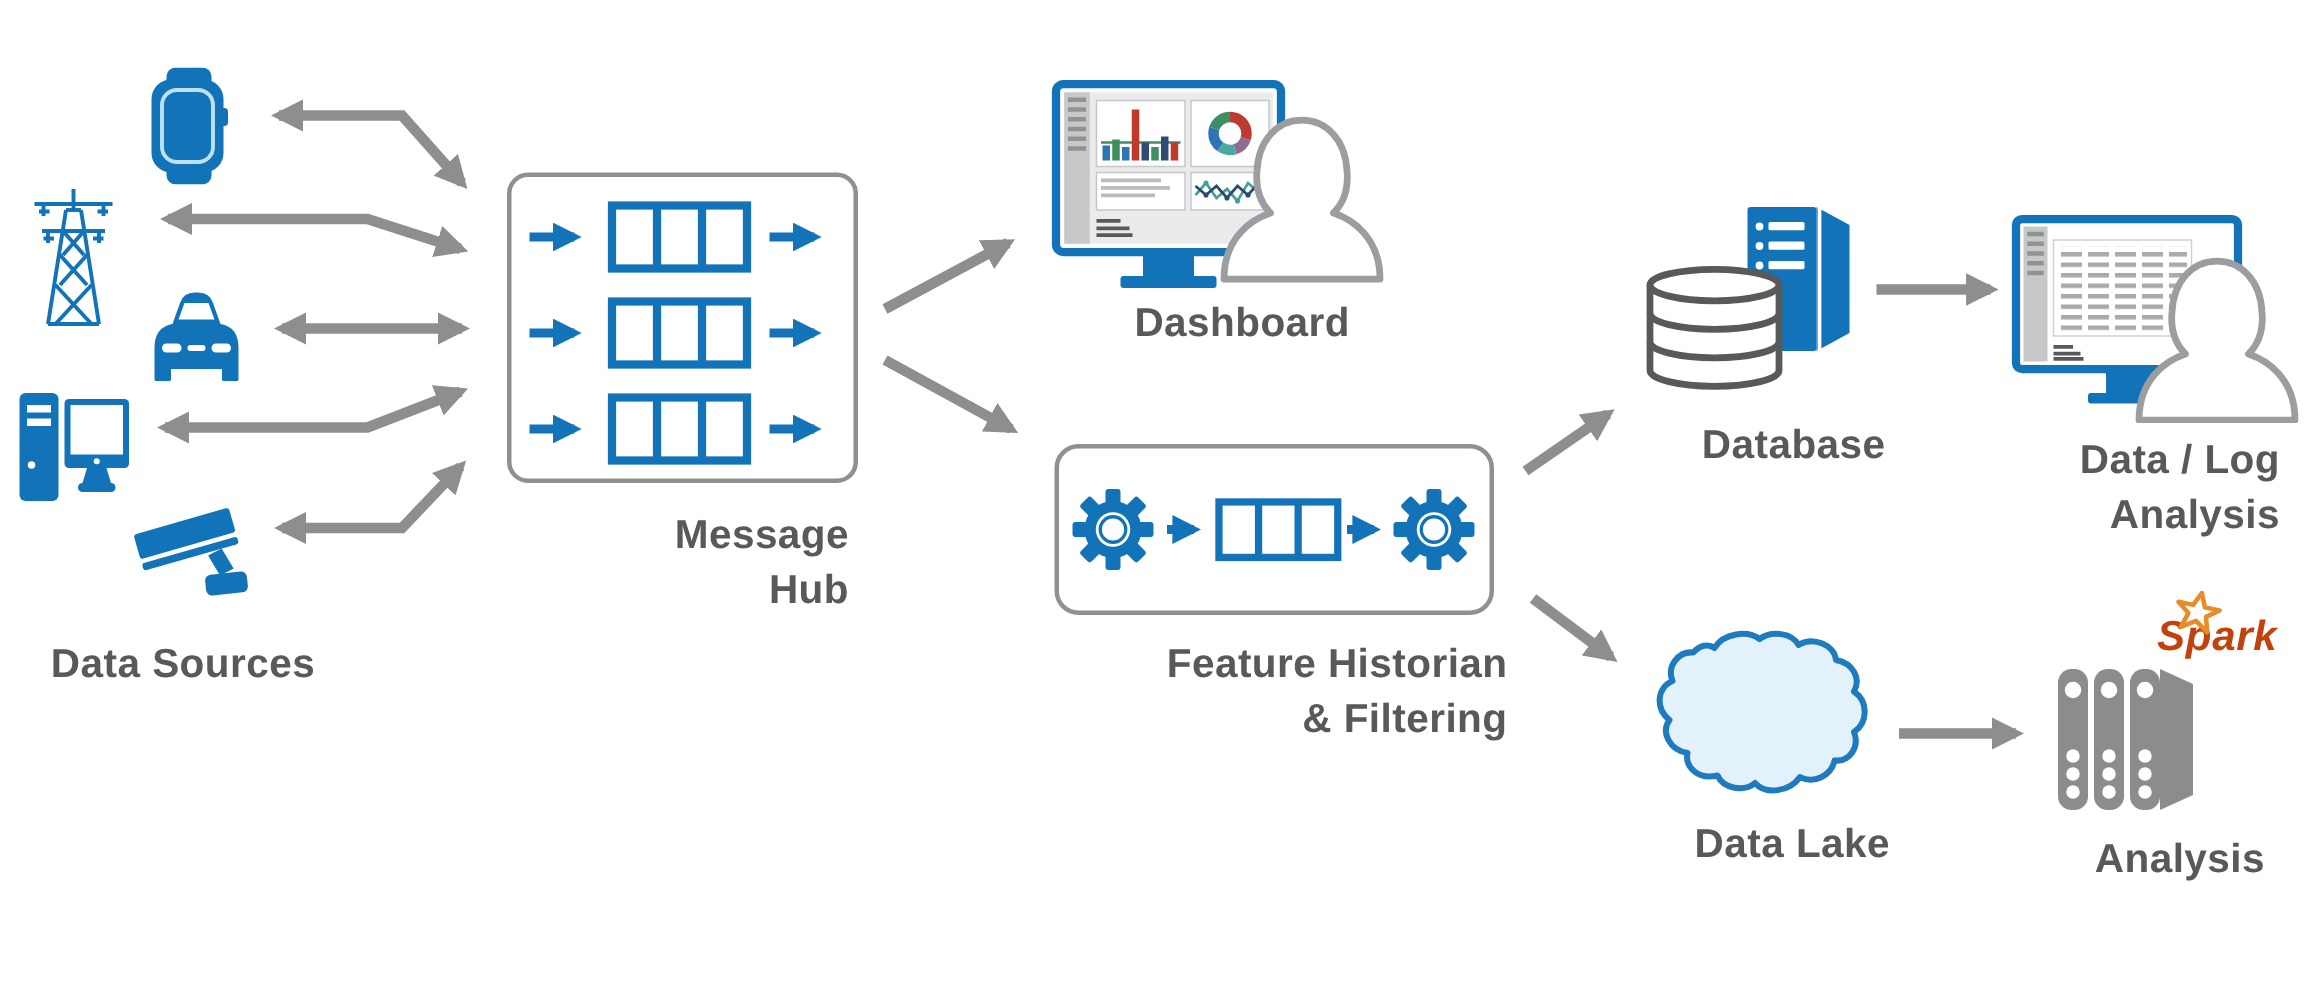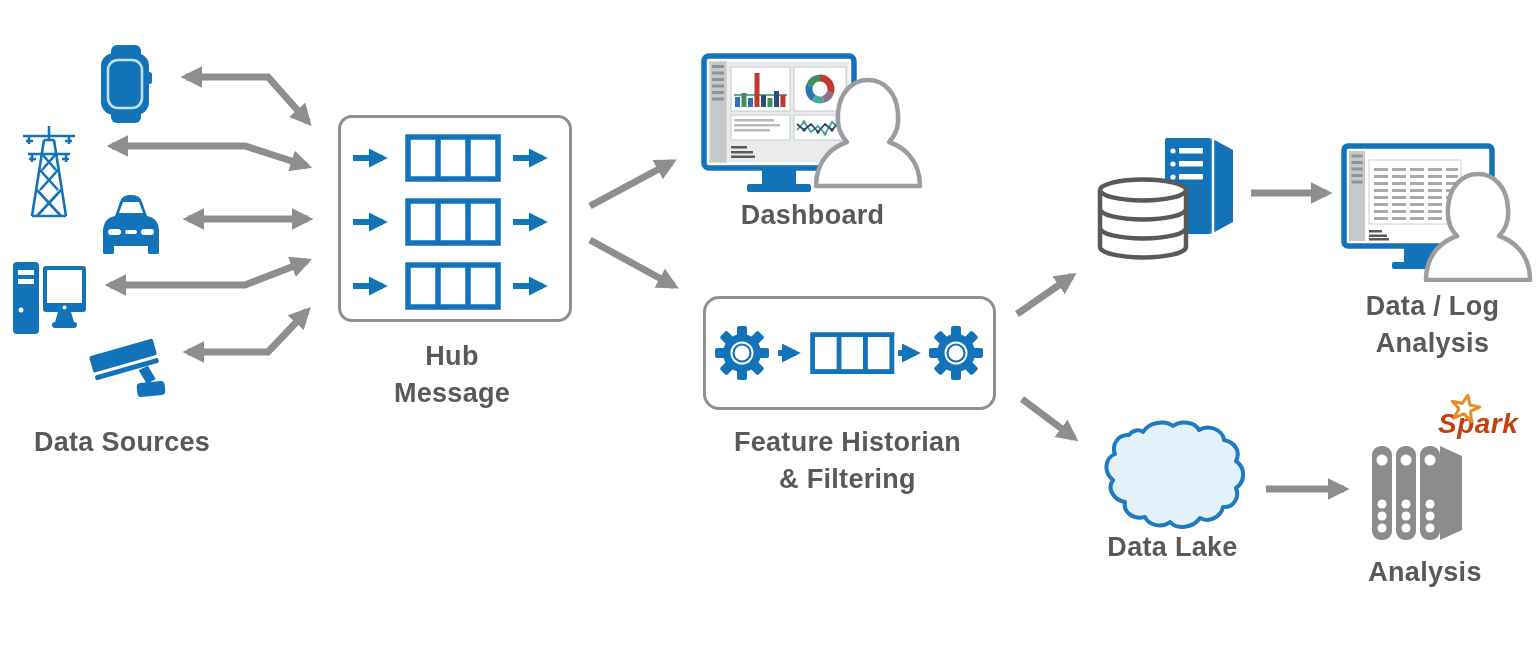--- a/index.html
+++ b/index.html
@@ -1,20 +1,20 @@
 <!DOCTYPE html>
 <html><head>
 <meta charset="utf-8">
 <style>
   html,body{margin:0;padding:0;background:#fff;}
   .canvas{position:relative;width:1536px;height:665px;background:#fff;overflow:hidden;
           font-family:"Liberation Sans",sans-serif;}
   .abs{position:absolute;}
   .label{position:absolute;color:#58595b;font-weight:bold;font-size:27px;line-height:37px;
-         text-align:center;letter-spacing:.3px;white-space:nowrap;}
+         text-align:right;letter-spacing:.3px;white-space:nowrap;}
   .label span{display:block;}
   .box{position:absolute;background:#fff;border:3px solid #8e9092;border-radius:14px;}
   .spark-text{position:absolute;font-size:28px;font-weight:bold;font-style:italic;
               color:#c2410c;letter-spacing:.5px;margin-left:40px;}
   svg{display:block;}
 </style>
 </head>
 <body>
 
 <div class="canvas">
@@ -154,22 +154,22 @@
       <g>
         <line x1="12" y1="168" x2="42" y2="168" stroke="#1373b9" stroke-width="6" marker-end="url(#bh)"></line>
         <g transform="translate(64,144)">
             <use href="#queue"></use>
           </g>
         <line x1="172" y1="168" x2="202" y2="168" stroke="#1373b9" stroke-width="6" marker-end="url(#bh)"></line>
       </g>
     </svg>
   </div>
   <div class="label" style="left:338px;top:338px;width:228px">
+    <span>Message</span>
     <span>Hub</span>
-    <span>Message</span>
   </div>
 
   <svg class="abs" style="left:700px;top:50px" width="230" height="150">
     <rect x="62" y="118" width="34" height="18" fill="#1373b9"></rect>
     <rect x="47" y="134" width="64" height="8" rx="2" fill="#1373b9"></rect>
     <rect x="4" y="6" width="150" height="112" rx="5" fill="#fff" stroke="#1373b9" stroke-width="5.5"></rect>
     <rect x="9.5" y="11.5" width="139" height="101" fill="#eaebec"></rect>
     <rect x="9.5" y="11.5" width="17" height="101" fill="#c6c8ca"></rect>
     <g fill="#909294">
       <rect x="12" y="15" width="12" height="3"></rect>
@@ -260,20 +260,21 @@
       </g>
     </g>
     <g transform="translate(6,46)" stroke="#58595b" stroke-width="4.5" fill="#fff">
       <path d="M1,11 L1,68 A43,10.5 0 0 0 87,68 L87,11"></path>
       <path d="M1,30 A43,10.5 0 0 0 87,30" fill="none"></path>
       <path d="M1,49 A43,10.5 0 0 0 87,49" fill="none"></path>
       <ellipse cx="44" cy="11" rx="43" ry="10.5"></ellipse>
     </g>
   </svg>
   <div class="label" style="left:1082px;top:278px;width:175px">
+    <span>Database</span>
   </div>
 
   <svg class="abs" style="left:1338px;top:140px" width="198" height="142">
     <rect x="66" y="106" width="30" height="16" fill="#1373b9"></rect>
     <rect x="54" y="122" width="54" height="7" rx="2" fill="#1373b9"></rect>
     <rect x="6" y="6" width="148" height="100" rx="4" fill="#fff" stroke="#1373b9" stroke-width="5.5"></rect>
     <rect x="11" y="11" width="138" height="90" fill="#fff"></rect>
     <rect x="11" y="11" width="16" height="90" fill="#c6c8ca"></rect>
     <g fill="#909294">
       <rect x="13.5" y="14.5" width="11" height="3"></rect>
@@ -296,21 +297,21 @@
     <span>Analysis</span>
   </div>
 
   <svg class="abs" style="left:1097px;top:418px" width="152" height="122">
     <path d="M46,14 C52,4 68,2 76,8 C84,2 98,4 102,12 C112,6 126,12 127,22
              C138,24 144,34 139,43 C149,50 148,64 139,70 C143,80 136,90 126,89
              C124,99 112,105 103,100 C96,110 80,112 73,104 C66,110 52,108 48,99
              C36,102 26,94 28,84 C16,82 10,70 16,62 C6,54 8,40 18,36
              C14,26 22,16 32,17 C36,12 42,11 46,14 Z" fill="#e3f1fb" stroke="#1f7bc0" stroke-width="4" stroke-linejoin="round"></path>
   </svg>
-  <div class="label" style="left:1085px;top:529px;width:175px">Data Lake</div>
+  <div class="label" style="left:1085px;top:544px;width:175px">Data Lake</div>
 
   <span class="spark-text" style="left:1398px;top:408px">Spark</span>
   <svg class="abs" style="left:1450px;top:394px" width="32" height="32">
     <path d="M15,1 L19,10 L29,10 L21,16 L24,26 L15,20 L6,26 L9,16 L1,10 L11,10 Z" fill="#fff" stroke="#e78c28" stroke-width="3" stroke-linejoin="round" transform="rotate(12 15 15)"></path>
   </svg>
   <svg class="abs" style="left:1372px;top:442px" width="100" height="100">
     <polygon points="68,4 90,14 90,88 68,98" fill="#8a8c8e"></polygon>
     <g fill="#8a8c8e">
       <rect x="0" y="4" width="20" height="94" rx="9"></rect>
       <rect x="24" y="4" width="20" height="94" rx="9"></rect>

